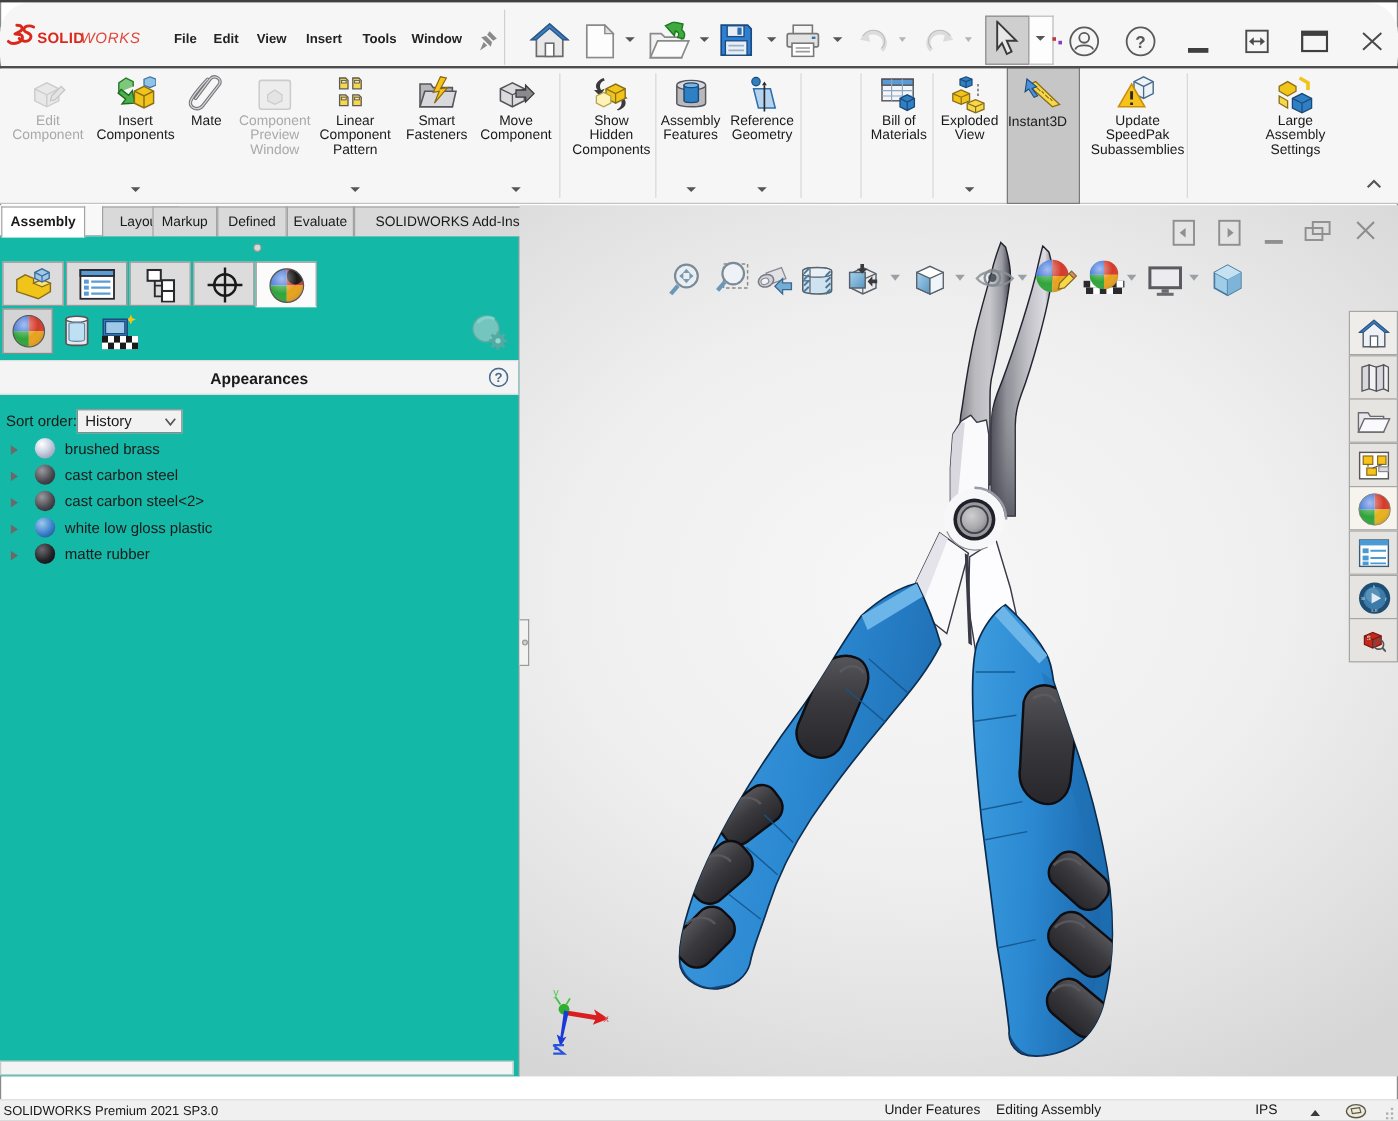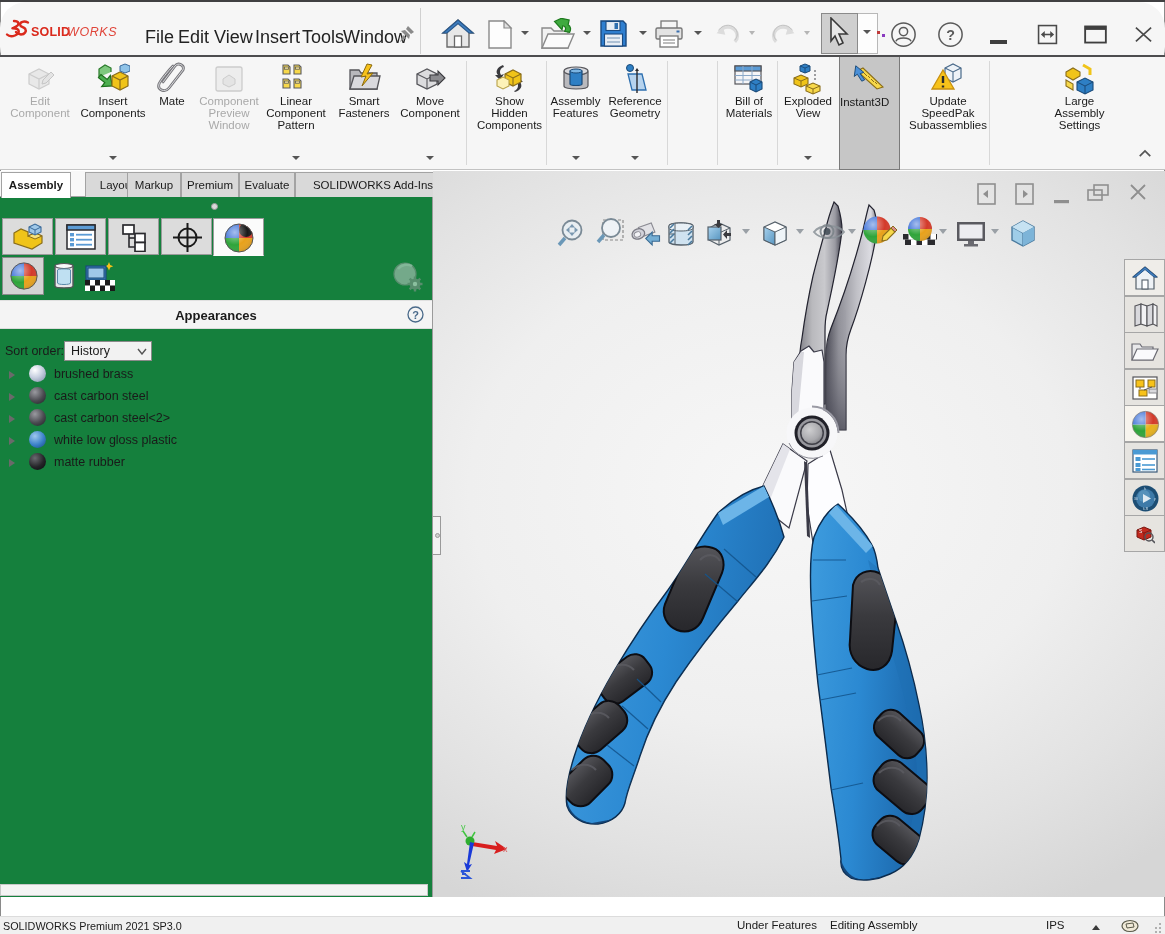--- a/index.html
+++ b/index.html
@@ -4,35 +4,35 @@
 <style>
 * { margin:0; padding:0; box-sizing:border-box; }
 html,body { width:1165px; height:934px; overflow:hidden; }
 body { font-family:"Liberation Sans", sans-serif; font-size:12px; color:#1a1a1a; }
 #app { position:relative; width:1165px; height:934px; background:#fff; outline:1px solid #8a8a8a; outline-offset:-1px; }
 .abs { position:absolute; }
 
 #topedge { position:absolute; left:0; top:0; width:1165px; height:2px; background:#404042; }
 #titlebar { position:absolute; left:0; top:2px; width:1165px; height:71px; background:#f6f6f6;border-radius:26px; }
 #tbline { position:absolute; left:0; top:54.5px; width:1165px; height:2px; background:#4d4d4f; z-index:5; }
-.menu { position:absolute; top:25px; font-size:18px; color:#222; }
+.menu { position:absolute; top:25px; font-size:11px; color:#222;font-weight:bold; }
 
 #ribbon { position:absolute; left:0; top:57px; width:1165px; height:113px; background:#f6f6f6; border-bottom:1px solid #c2c2c2; }
 .ritem { position:absolute; top:0; height:112px; text-align:center; }
 .ricon { position:absolute; top:5px; left:50%; transform:translateX(-50%); }
 .rlabel { position:absolute; top:38px; width:100%; font-size:11.5px; line-height:12px; color:#1a1a1a; }
 .rgrey .rlabel { color:#a9a9a9; }
 .rdd { position:absolute; top:99px; left:50%; transform:translateX(-50%); width:0; height:0; border-left:4px solid transparent; border-right:4px solid transparent; border-top:4px solid #555; }
 .rsep { position:absolute; top:4px; width:1px; height:104px; background:#d8d8d8; }
 
 #tabrow { position:absolute; left:0; top:171px; width:452px; height:26px; background:#f8f8f8; border-bottom:1px solid #a3a3a3; }
 .ttab { position:absolute; top:1px; height:25px; background:#d9d9d9; border:1px solid #a3a3a3; border-bottom:none; text-align:center; font-size:11.5px; line-height:24px; color:#1a1a1a; }
 .ttab.active { background:#fff; font-weight:bold; z-index:2; height:26px; }
 
-#leftpanel { position:absolute; left:0; top:197px; width:433px; height:700px; background:#15803d; border-right:1px solid #9a9a9a; }
+#leftpanel { position:absolute; left:0; top:197px; width:433px; height:700px; background:#14b8a6; border-right:1px solid #9a9a9a; }
 .ptab { position:absolute; top:21px; width:51px; height:37px; background:#dcdcdc; border:1px solid #9a9a9a; }
 .ptab.active { background:#fbfbfb; border-bottom:1px solid #fbfbfb; height:38px; }
 .phead { position:absolute; left:0; top:103px; width:432px; height:29px; background:#f4f4f4; border-top:1px solid #e0e0e0; border-bottom:1px solid #dcdcdc; text-align:center; font-weight:bold; font-size:13px; line-height:29px; }
 .row-item { position:absolute; left:0; width:432px; height:22px; font-size:12.5px; line-height:22px; }
 .exp { display:inline-block; width:0; height:0; border-top:4.5px solid transparent; border-bottom:4.5px solid transparent; border-left:6px solid #6a6a6a; margin:0 14px 0 9px; vertical-align:-1px; }
 .sph { display:inline-block; width:17px; height:17px; border-radius:50%; margin-right:8px; vertical-align:-4px; }
 
 #viewport { position:absolute; left:433px; top:171px; width:732px; height:726px;
   background:radial-gradient(ellipse 600px 470px at 46% 44%, #f7f7f7 0%, #efefef 50%, #e2e2e2 78%, #d6d6d6 100%); }
 
@@ -340,21 +340,21 @@
     </div>
 
     <svg class="abs" style="left:1138px;top:92px" width="14" height="9" viewBox="0 0 16 10">
       <path d="M2,8 L8,2 L14,8" fill="none" stroke="#555" stroke-width="2"></path>
     </svg>
   </div>
   <div id="tabrow">
     <div class="ttab active" style="left:1px;width:70px">Assembly</div>
     <div class="ttab" style="left:85px;width:64px">Layout</div>
     <div class="ttab" style="left:127px;width:54px">Markup</div>
-    <div class="ttab" style="left:181px;width:58px">Premium</div>
+    <div class="ttab" style="left:181px;width:58px">Defined</div>
     <div class="ttab" style="left:239px;width:56px">Evaluate</div>
     <div class="ttab" style="left:295px;width:156px">SOLIDWORKS Add-Ins</div>
   </div>
   <div id="leftpanel">
 
     <div class="abs" style="left:211px;top:6px;width:7px;height:7px;border-radius:50%;background:#d8d8d8;border:1px solid #9a9a9a"></div>
 
     <div class="ptab" style="left:2px">
       <svg style="margin:4px 0 0 8px" width="34" height="28" viewBox="0 0 34 28">
         <path d="M3,10 L10,6 L17,9 L17,13 L24,10 L31,13 L31,20 L21,26 L3,20 Z" fill="#f0c419" stroke="#8a6d1a" stroke-width="1.2"></path>

